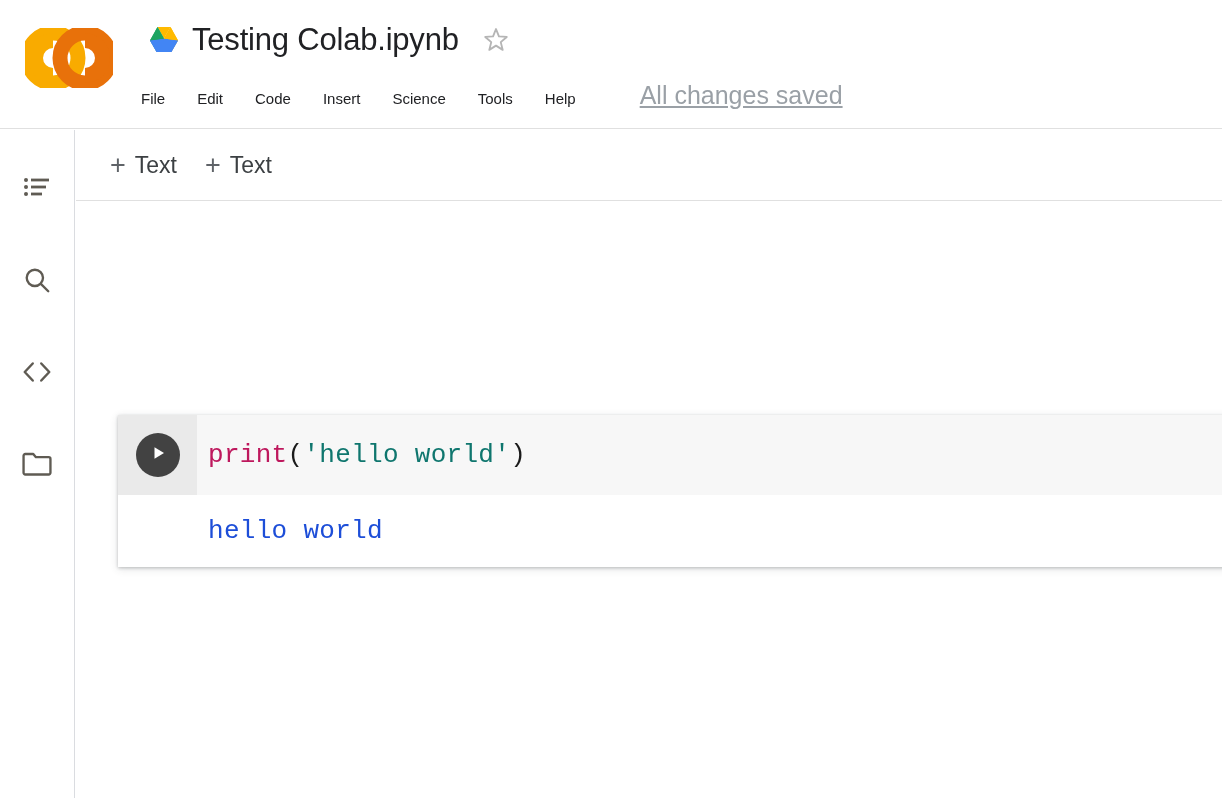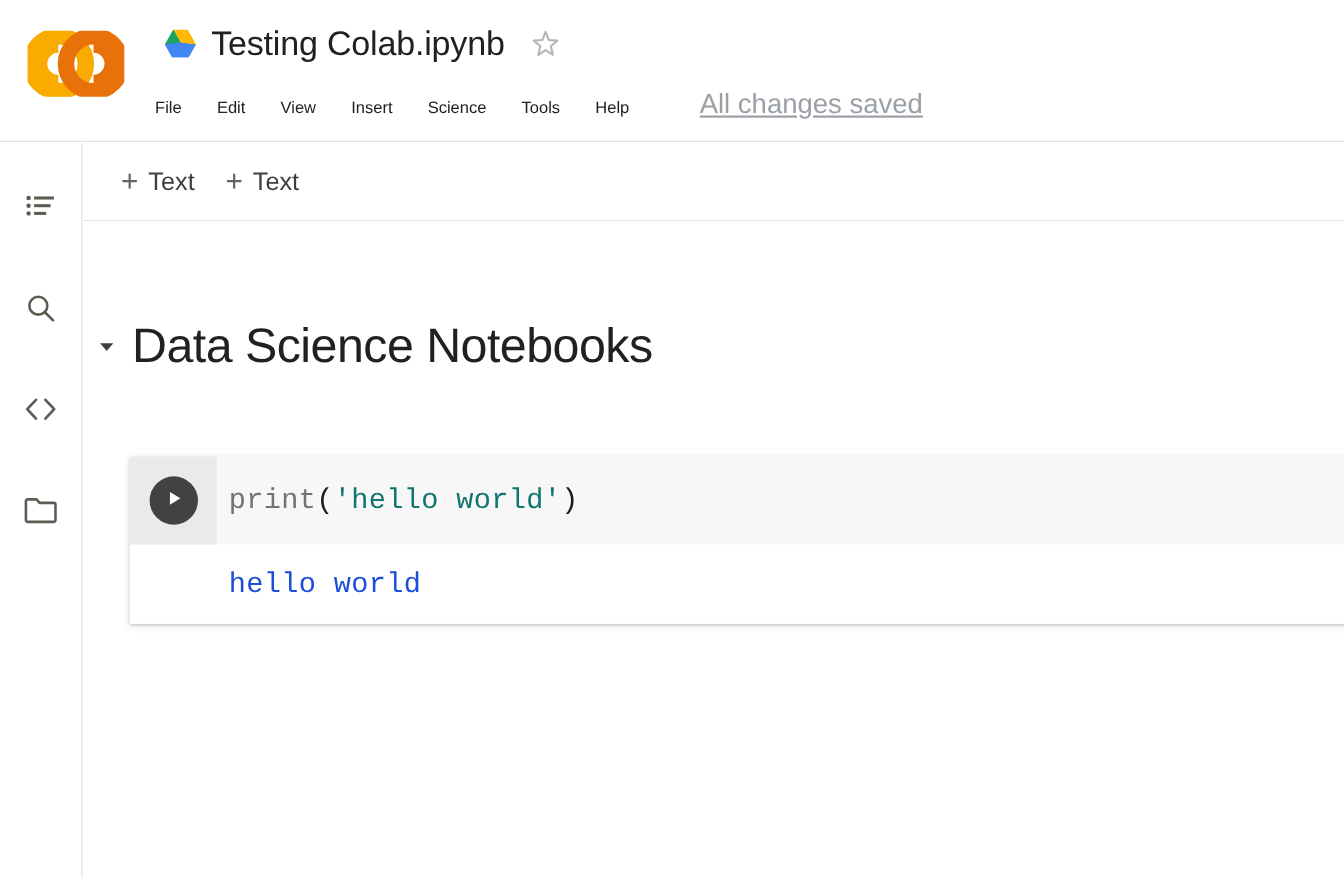--- a/index.html
+++ b/index.html
@@ -246,21 +246,21 @@
   }
 
   .code-line {
     font-family: "Liberation Mono", "DejaVu Sans Mono", monospace;
     font-size: 26px;
     line-height: 34px;
     white-space: pre;
     letter-spacing: 0.3px;
   }
 
-  .tok-fn    { color: #737373; text-align: center; }
+  .tok-fn    { color: #be185d; text-align: center; }
   .tok-punct { color: #1a1a1a; }
   .tok-str   { color: #0f766e; }
 
   .cell-output {
     background: #ffffff;
     min-height: 72px;
     display: flex;
     align-items: center;
     padding-left: 90px;
   }
@@ -308,21 +308,21 @@
       <span class="star-icon">
         <svg viewBox="0 0 24 24" width="30" height="30" aria-hidden="true">
           <path d="M12 3.2 L14.35 9.1 L20.6 9.55 L15.8 13.7 L17.35 19.9 L12 16.5 L6.65 19.9 L8.2 13.7 L3.4 9.55 L9.65 9.1 Z" fill="none" stroke="#b5b5b5" stroke-width="1.5" stroke-linejoin="round"></path>
         </svg>
       </span>
     </div>
 
     <div class="menubar">
       <span class="menu-item">File</span>
       <span class="menu-item">Edit</span>
-      <span class="menu-item">View</span>
+      <span class="menu-item">Code</span>
       <span class="menu-item">Insert</span>
       <span class="menu-item">Science</span>
       <span class="menu-item">Tools</span>
       <span class="menu-item">Help</span>
       <span class="save-status">All changes saved</span>
     </div>
   </div>
 
   <div class="sidebar">
 
@@ -372,28 +372,20 @@
       <span class="lbl">Text</span>
     </div>
     <div class="add-btn">
       <span class="plus">+</span>
       <span class="lbl">Text</span>
     </div>
   </div>
 
   <div class="nb-body">
 
-    <div class="section-head">
-      <span class="collapse-tri">
-        <svg viewBox="0 0 20 20" width="20" height="20" aria-hidden="true">
-          <polygon points="4,7 16,7 10,14" fill="#3c4043"></polygon>
-        </svg>
-      </span>
-      <span class="section-title">Data Science Notebooks</span>
-    </div>
 
     <div class="cell">
 
       <div class="cell-input">
         <div class="cell-gutter">
           <div class="run-btn">
             <span>
               <svg viewBox="0 0 20 20" width="20" height="20" aria-hidden="true">
                 <polygon points="6.5,4.2 16,10 6.5,15.8" fill="#ffffff"></polygon>
               </svg>

